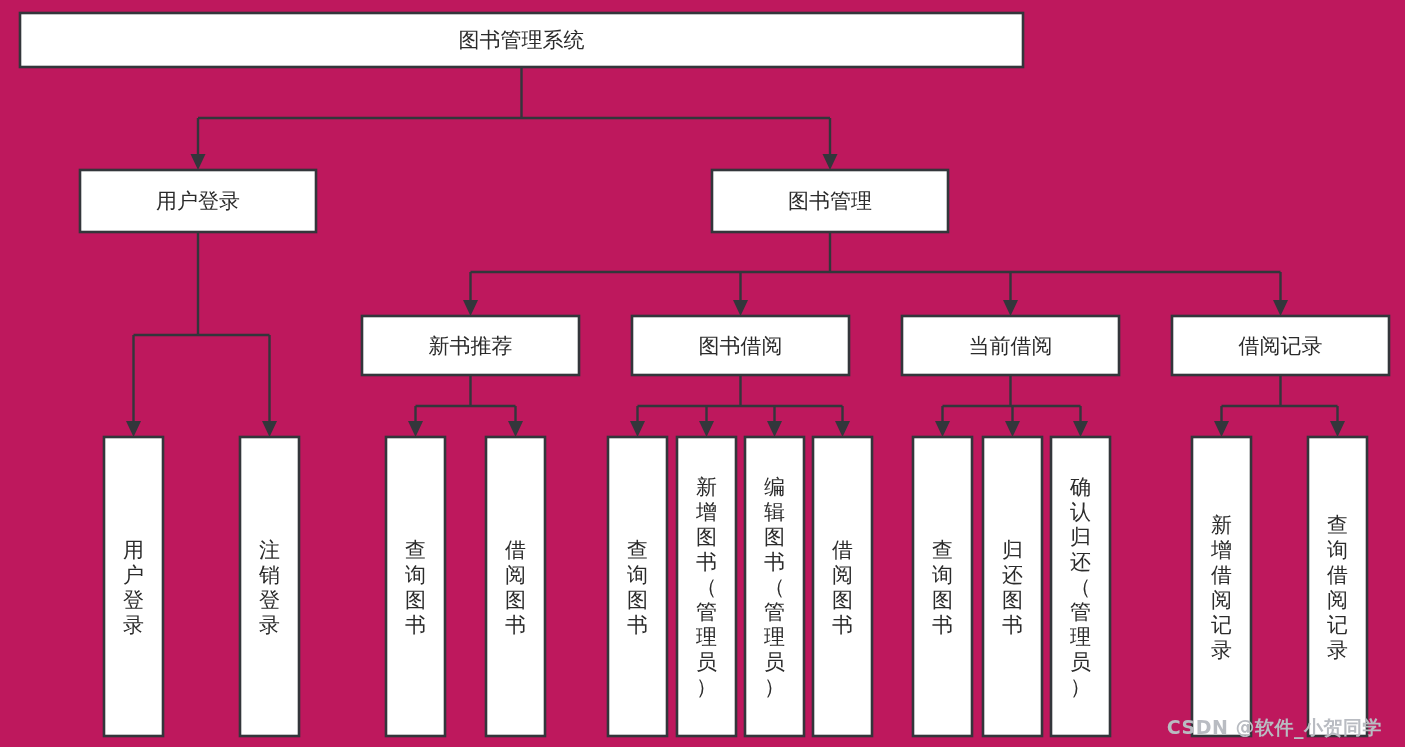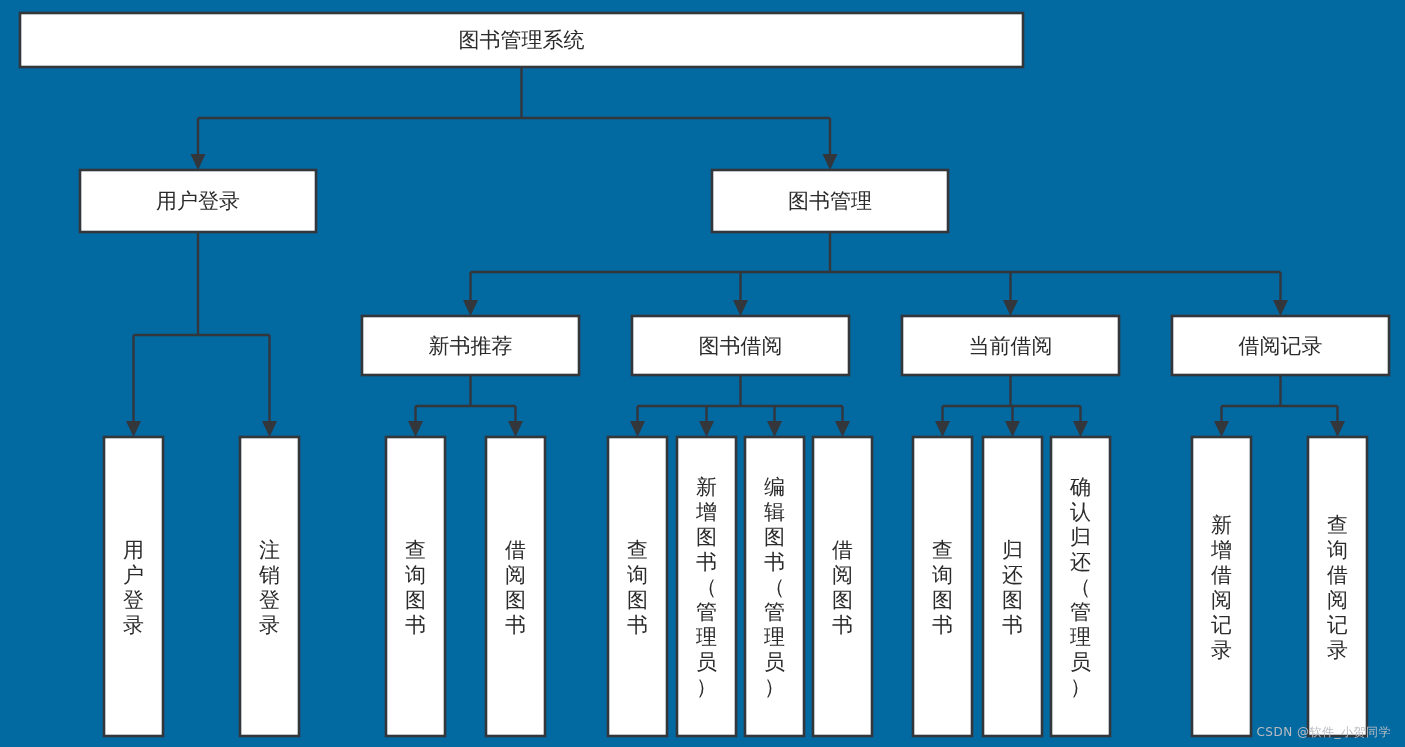--- a/index.html
+++ b/index.html
@@ -11,21 +11,21 @@
   body {
     width: 1405px;
     height: 747px;
     font-family: "DejaVu Sans", "Liberation Sans", sans-serif;
     overflow: hidden;
   }
   #diagram-root {
     position: relative;
     width: 1405px;
     height: 747px;
-    background: #0369a1;
+    background: #be185d;
     text-align: center;
   }
   svg.diagram-canvas {
     position: absolute;
     left: 0;
     top: 0;
     width: 1405px;
     height: 747px;
     display: block;
   }
@@ -52,28 +52,29 @@
     dominant-baseline: middle;
   }
   .node-label-vertical {
     fill: #2b2b2b;
     font-family: "DejaVu Sans", "Liberation Sans", sans-serif;
     font-size: 21px;
     text-anchor: middle;
   }
   .watermark-text {
     position: absolute;
-    right: 14px;
+    right: 23px;
     bottom: 6px;
     font-family: "DejaVu Sans", "Liberation Sans", sans-serif;
-    font-size: 12px;
+    font-size: 19px;
     color: #b9bcc2;
     letter-spacing: 0.5px;
     white-space: nowrap;
     user-select: none;
+    font-weight: bold;
   }
 </style>
 </head>
 <body>
 
 <div id="diagram-root">
   <svg class="diagram-canvas" viewBox="0 0 1405 747">
     <g id="edge-layer">
         <g>
           <line x1="521.5" y1="67" x2="521.5" y2="118" class="connector"></line>

